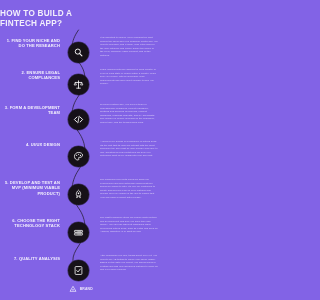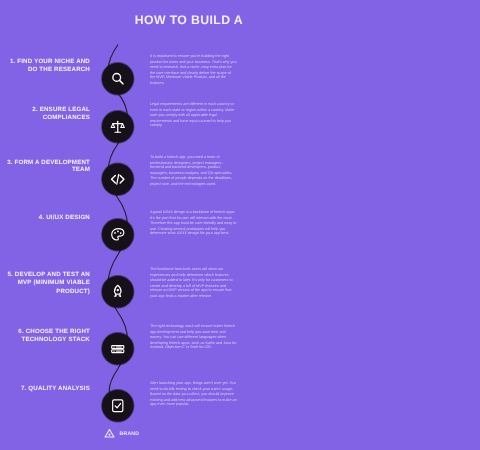--- a/index.html
+++ b/index.html
@@ -18,21 +18,21 @@
     position: absolute;
     inset: 0;
     background: #8263e6;
   }
   
   .title {
     position: absolute;
     top: 9px;
     left: 0;
     width: 162px;
-    text-align: right;
+    text-align: left;
     color: #f2eefc;
     font-size: 8.2px;
     font-weight: bold;
     letter-spacing: 0.25px;
     line-height: 10px;
     text-transform: uppercase;
   }
   .title-line { display: block; }
   
   .spine {
@@ -106,20 +106,21 @@
     letter-spacing: 0.2px;
   }
 </style>
 </head>
 <body>
 
 <div class="poster">
 
   <div class="title">
     <span class="title-line">HOW TO BUILD A</span>
+    <span class="title-line">FINTECH APP?</span>
   </div>
 
   <svg class="spine" viewBox="0 0 162 300" xmlns="http://www.w3.org/2000/svg">
     <path d="M78.5 30
              C 70 42, 70 52, 78.5 62
              C 87 72, 87 84, 78.5 96
              C 70 108, 70 120, 78.5 132
              C 87 144, 87 157, 78.5 170
              C 70 183, 70 196, 78.5 208
              C 87 220, 87 233, 78.5 246

